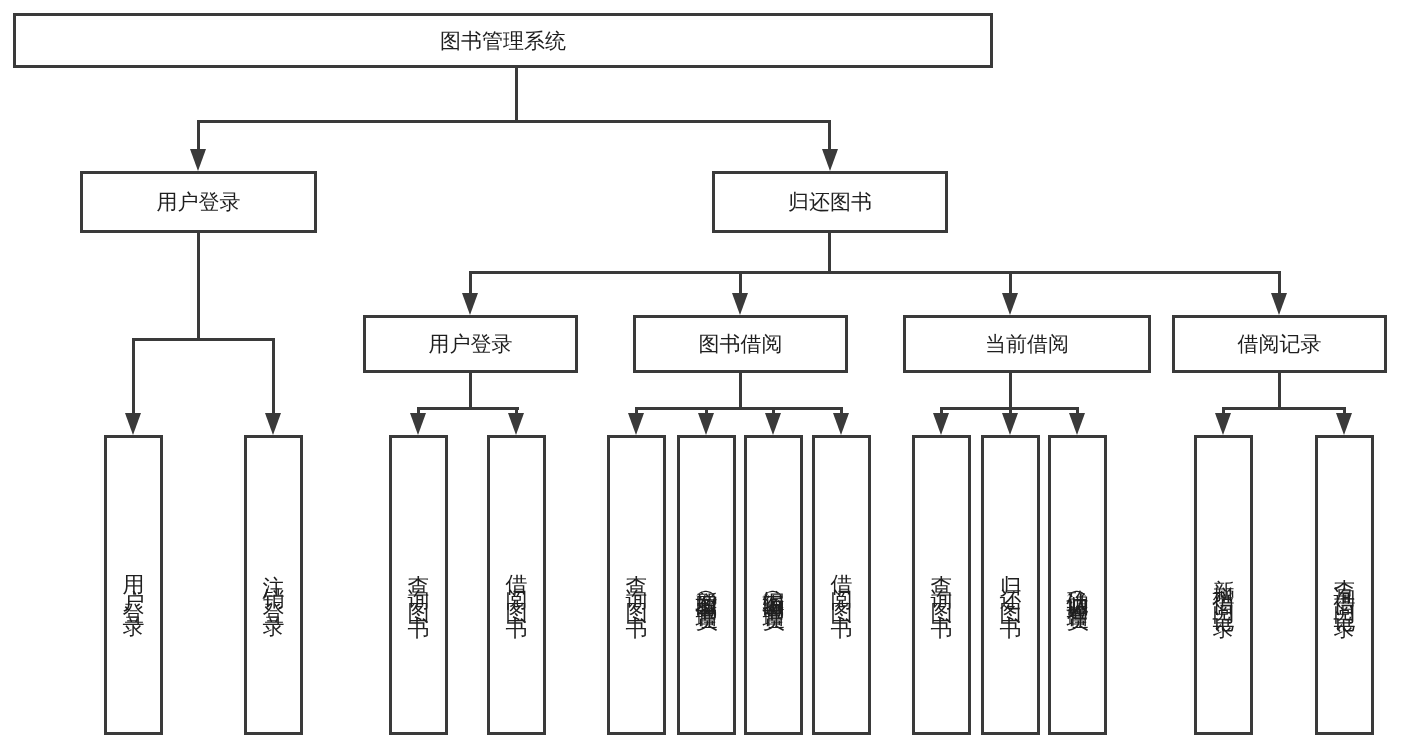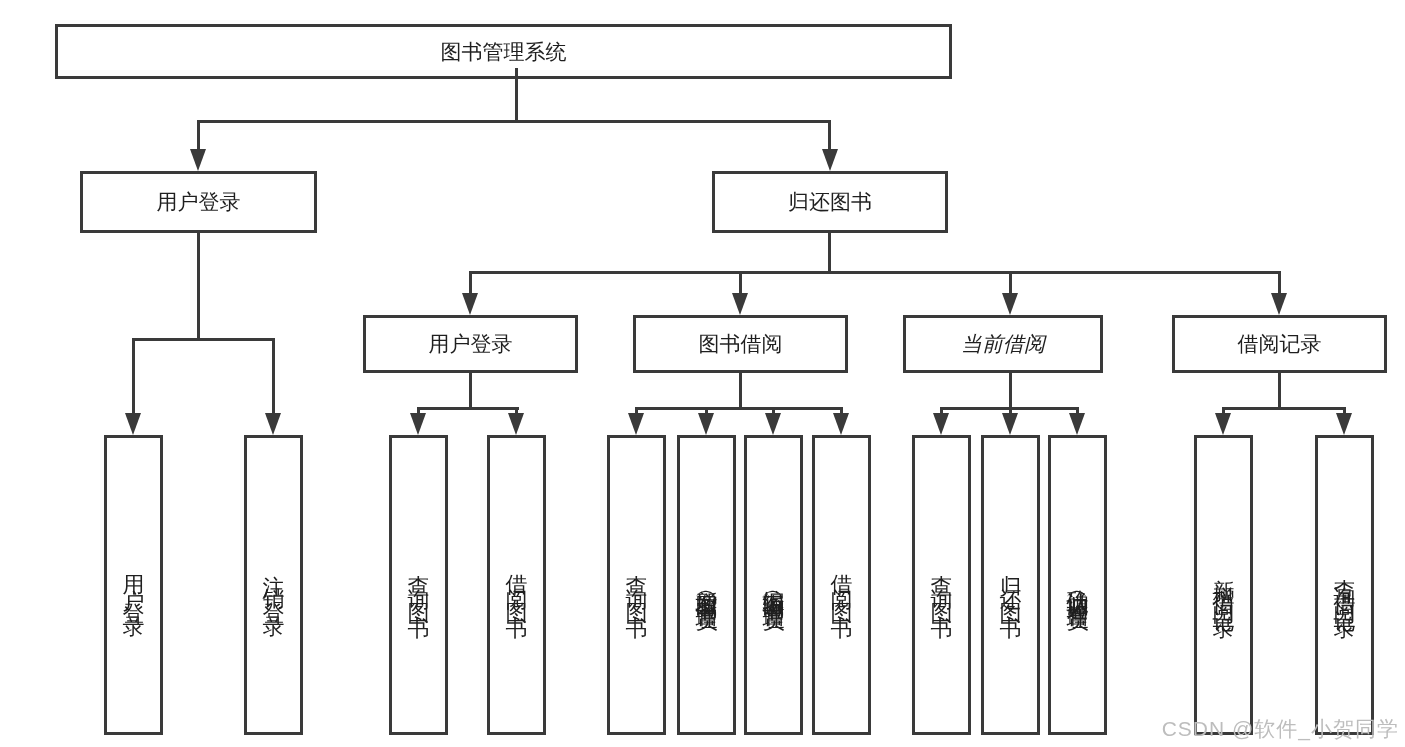--- a/index.html
+++ b/index.html
@@ -31,21 +31,21 @@
   .watermark{
     position:absolute;right:6px;bottom:4px;font-size:21px;
     color:var(--watermark);letter-spacing:1px;white-space:nowrap;
   }
 </style>
 </head>
 <body>
 
 <div class="canvas">
 
-  <div class="box" style="left:13px;top:24px;width:897px;height:55px;margin-left:42px;">
+  <div class="box" style="left:13px;top:13px;width:980px;height:55px;">
     <span>图书管理系统</span>
   </div>
 
   <div class="vl" style="left:515px;top:68px;height:52px;"></div>
   <div class="hl" style="left:197px;top:120px;width:634px;"></div>
   <div class="vl" style="left:197px;top:120px;height:31px;"></div>
   <div class="vl" style="left:828px;top:120px;height:31px;"></div>
   <div class="ar" style="left:190px;top:149px;"></div>
   <div class="ar" style="left:822px;top:149px;"></div>
 
@@ -73,21 +73,21 @@
   <div class="ar" style="left:732px;top:293px;"></div>
   <div class="ar" style="left:1002px;top:293px;"></div>
   <div class="ar" style="left:1271px;top:293px;"></div>
 
   <div class="box" style="left:363px;top:315px;width:215px;height:58px;">
     <span>用户登录</span>
   </div>
   <div class="box" style="left:633px;top:315px;width:215px;height:58px;">
     <span>图书借阅</span>
   </div>
-  <div class="box" style="left:903px;top:315px;width:200px;height:58px;font-style:italic;">
+  <div class="box" style="left:903px;top:315px;width:248px;height:58px;">
     <span>当前借阅</span>
   </div>
   <div class="box" style="left:1172px;top:315px;width:215px;height:58px;">
     <span>借阅记录</span>
   </div>
 
   <div class="vl" style="left:469px;top:373px;height:37px;"></div>
   <div class="hl" style="left:417px;top:407px;width:102px;"></div>
   <div class="vl" style="left:417px;top:407px;height:9px;"></div>
   <div class="vl" style="left:515px;top:407px;height:9px;"></div>
@@ -158,15 +158,14 @@
     <span>确认归还（管理员）</span>
   </div>
 
   <div class="box vbox ls8" style="left:1194px;top:435px;width:59px;height:300px;">
     <span>新增借阅记录</span>
   </div>
   <div class="box vbox ls8" style="left:1315px;top:435px;width:59px;height:300px;">
     <span>查询借阅记录</span>
   </div>
 
-  <div class="watermark">CSDN @软件_小贺同学</div>
 
 </div>
 
 </body></html>

